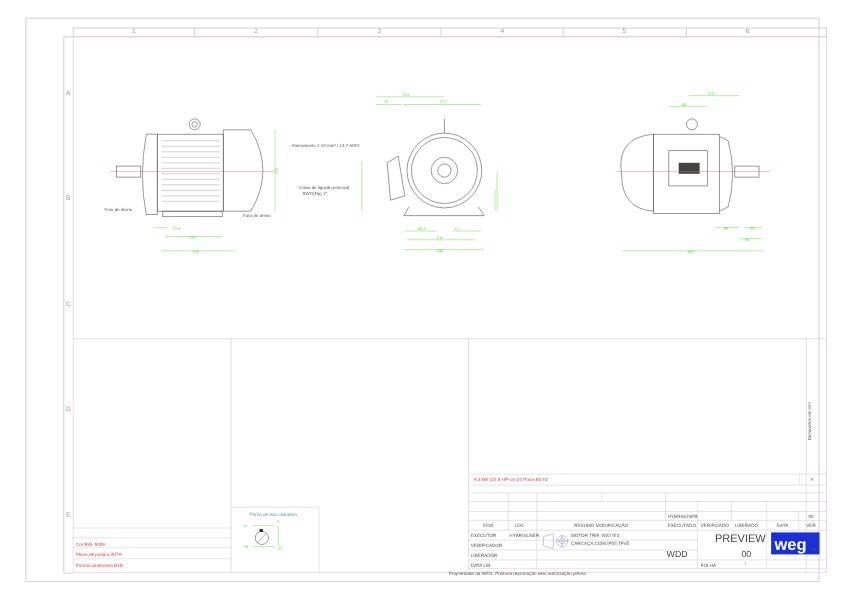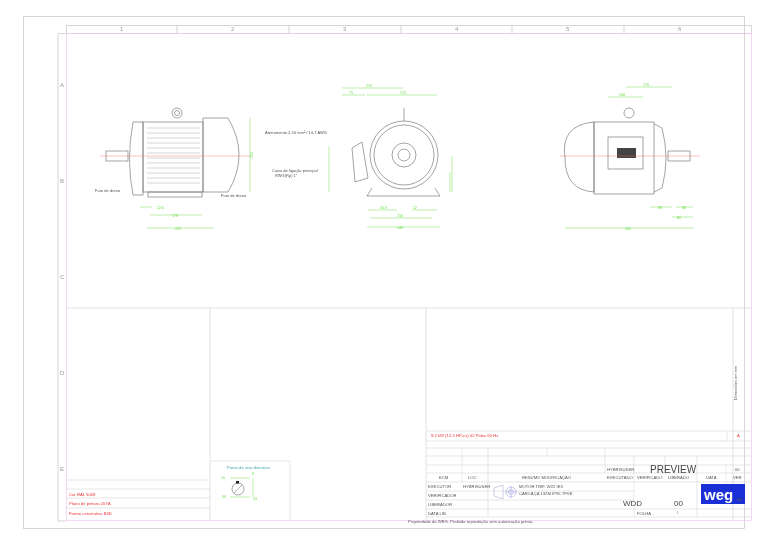--- a/index.html
+++ b/index.html
@@ -224,18 +224,18 @@
 <span class="tb-txt" style="left:668px;top:475px">LIBERADO</span>
 <span class="tb-txt" style="left:706px;top:475px">DATA</span>
 <span class="tb-txt" style="left:733px;top:475px">VER</span>
 <span class="tb-txt" style="left:428px;top:484px">EXECUTOR</span>
 <span class="tb-txt" style="left:463px;top:484px">HYBRISUSER</span>
 <span class="tb-txt" style="left:428px;top:493px">VERIFICADOR</span>
 <span class="tb-txt" style="left:428px;top:502px">LIBERADOR</span>
 <span class="tb-txt" style="left:428px;top:511px">DATA LIB.</span>
 <span class="tb-txt" style="left:519px;top:484px">MOTOR TRIF.  W22  IE3</span>
 <span class="tb-txt" style="left:519px;top:491px">CARCAÇA 132M IP55 TFVE</span>
-<span class="abs" style="left:650px;top:464px;font-size:10px;color:#444">PREVIEW</span>
-<span class="abs" style="left:623px;top:499px;font-size:8px;color:#444">WDD</span>
+<span class="abs" style="left:650px;top:485px;font-size:10px;color:#444">PREVIEW</span>
+<span class="abs" style="left:606px;top:499px;font-size:8px;color:#444">WDD</span>
 <span class="abs" style="left:674px;top:499px;font-size:8px;color:#444">00</span>
 <span class="tb-txt" style="left:637px;top:511px">FOLHA</span>
 <span class="tb-txt" style="left:677px;top:510px">/</span>
 <span class="tb-txt" style="left:408px;top:519px">Propriedade da WEG. Proibida reprodução sem autorização prévia.</span>
 
 </body></html>

